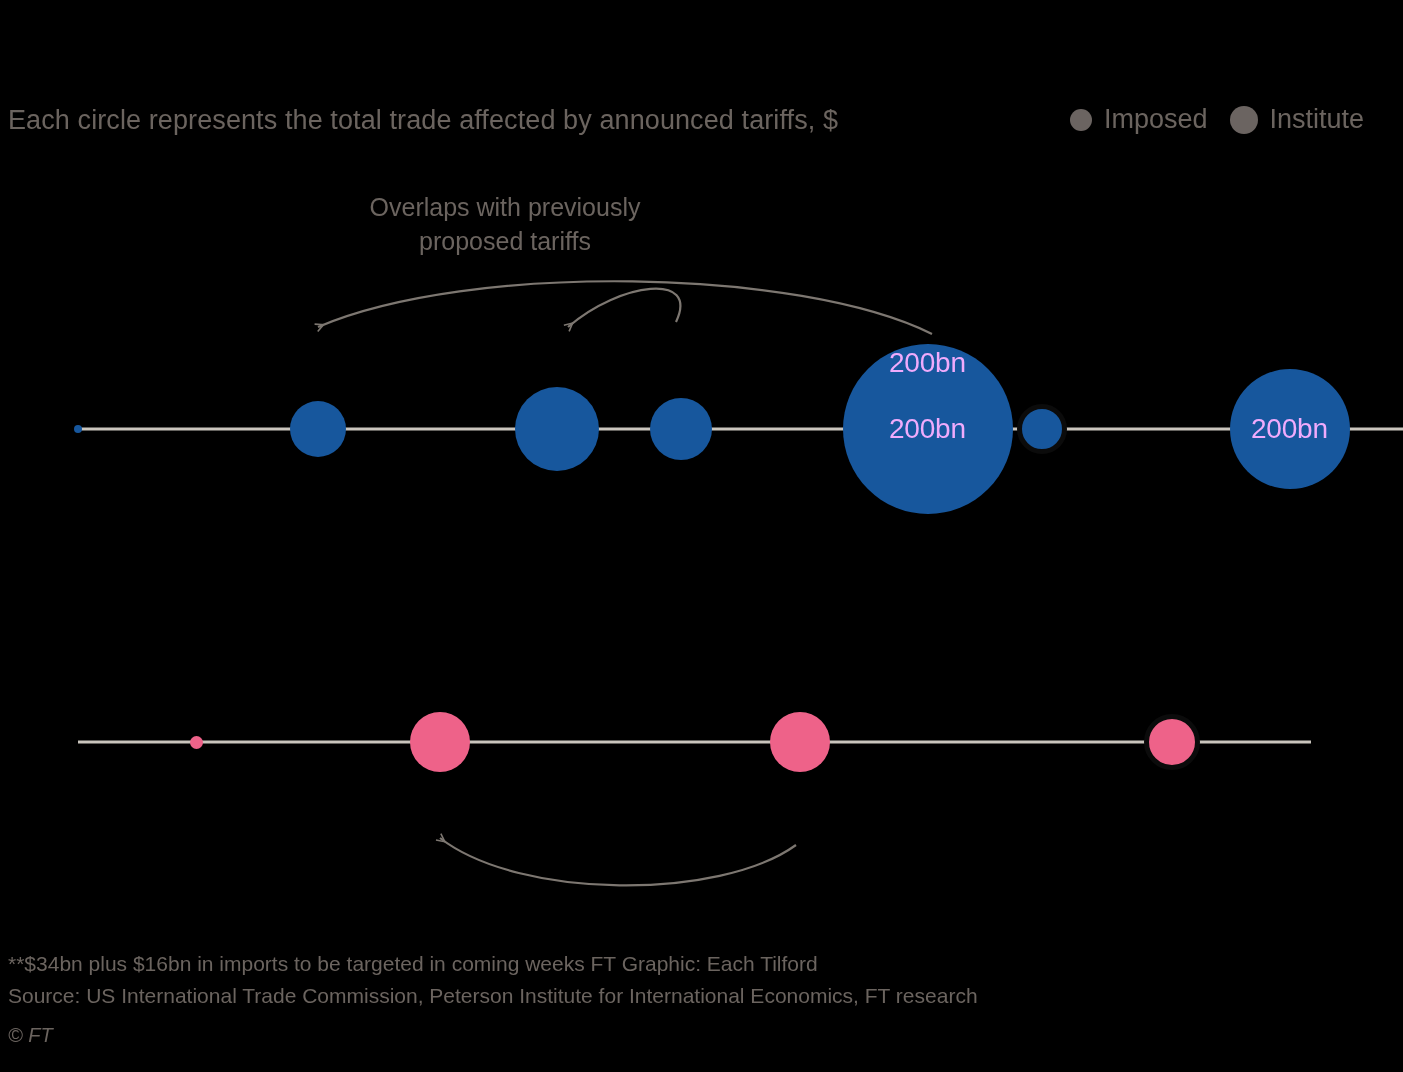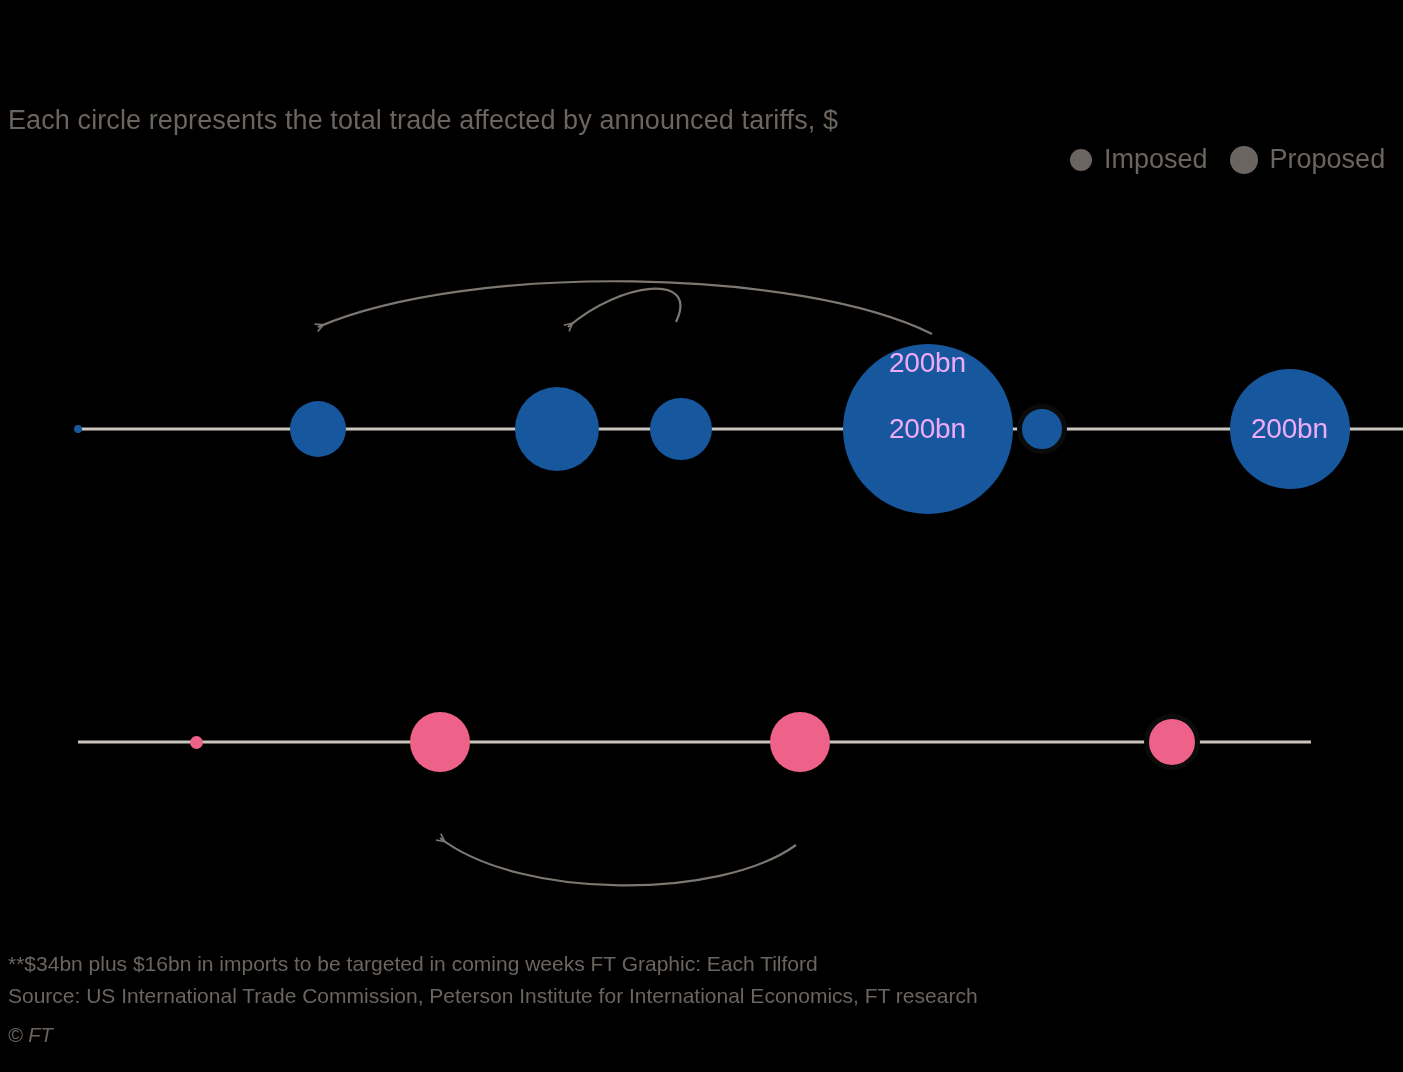--- a/index.html
+++ b/index.html
@@ -11,21 +11,21 @@
   }
   #stage{position:absolute;left:0;top:0;width:1118px;height:1072px;}
   .abs{position:absolute;}
 
   
   #subtitle{
     left:8px;top:105px;
     font-size:27px;color:#6b645f;letter-spacing:.1px;white-space:nowrap;
   }
   #legend{left:1070px;top:104px;display:flex;align-items:center;gap:0;}
-  .leg-group{display:flex;align-items:center;margin-top:40px;}
+  .leg-group{display:flex;align-items:center;}
   .leg-dot{border-radius:50%;background:#6b6461;display:inline-block;}
   .leg-dot.small{width:22px;height:22px;}
   .leg-dot.big{width:28px;height:28px;}
   .leg-label{font-size:27px;color:#6b645f;margin-left:12px;margin-right:22px;white-space:nowrap;}
 
   
   #annotation{
     left:340px;top:190px;width:330px;text-align:center;
     font-size:25px;line-height:34px;color:#6b645f;
   }
@@ -52,24 +52,28 @@
 
   <div class="abs" id="subtitle">Each circle represents the total trade affected by announced tariffs, $</div>
 
   <div class="abs" id="legend">
     <div class="leg-group">
       <span class="leg-dot small"></span>
       <span class="leg-label">Imposed</span>
     </div>
     <div class="leg-group">
       <span class="leg-dot big"></span>
-      <span class="leg-label">Proposed</span>
+      <span class="leg-label">Institute</span>
     </div>
   </div>
 
+  <div class="abs" id="annotation">
+    <div>Overlaps with previously</div>
+    <div>proposed tariffs</div>
+  </div>
 
   <svg class="abs" width="1403" height="1072" style="left:0;top:0;">
     <defs>
       <marker id="arw" markerWidth="11" markerHeight="11" refX="8" refY="5" orient="auto" markerUnits="userSpaceOnUse">
         <path d="M10,1 L2,5 L10,9" fill="none" stroke="#7d7771" stroke-width="1.6"></path>
       </marker>
     </defs>
 
     <line id="ln-blue" x1="78" y1="429" x2="1403" y2="429" stroke="#cac5bd" stroke-width="3"></line>
     <line id="ln-pink" x1="78" y1="742" x2="1311" y2="742" stroke="#cac5bd" stroke-width="3"></line>

